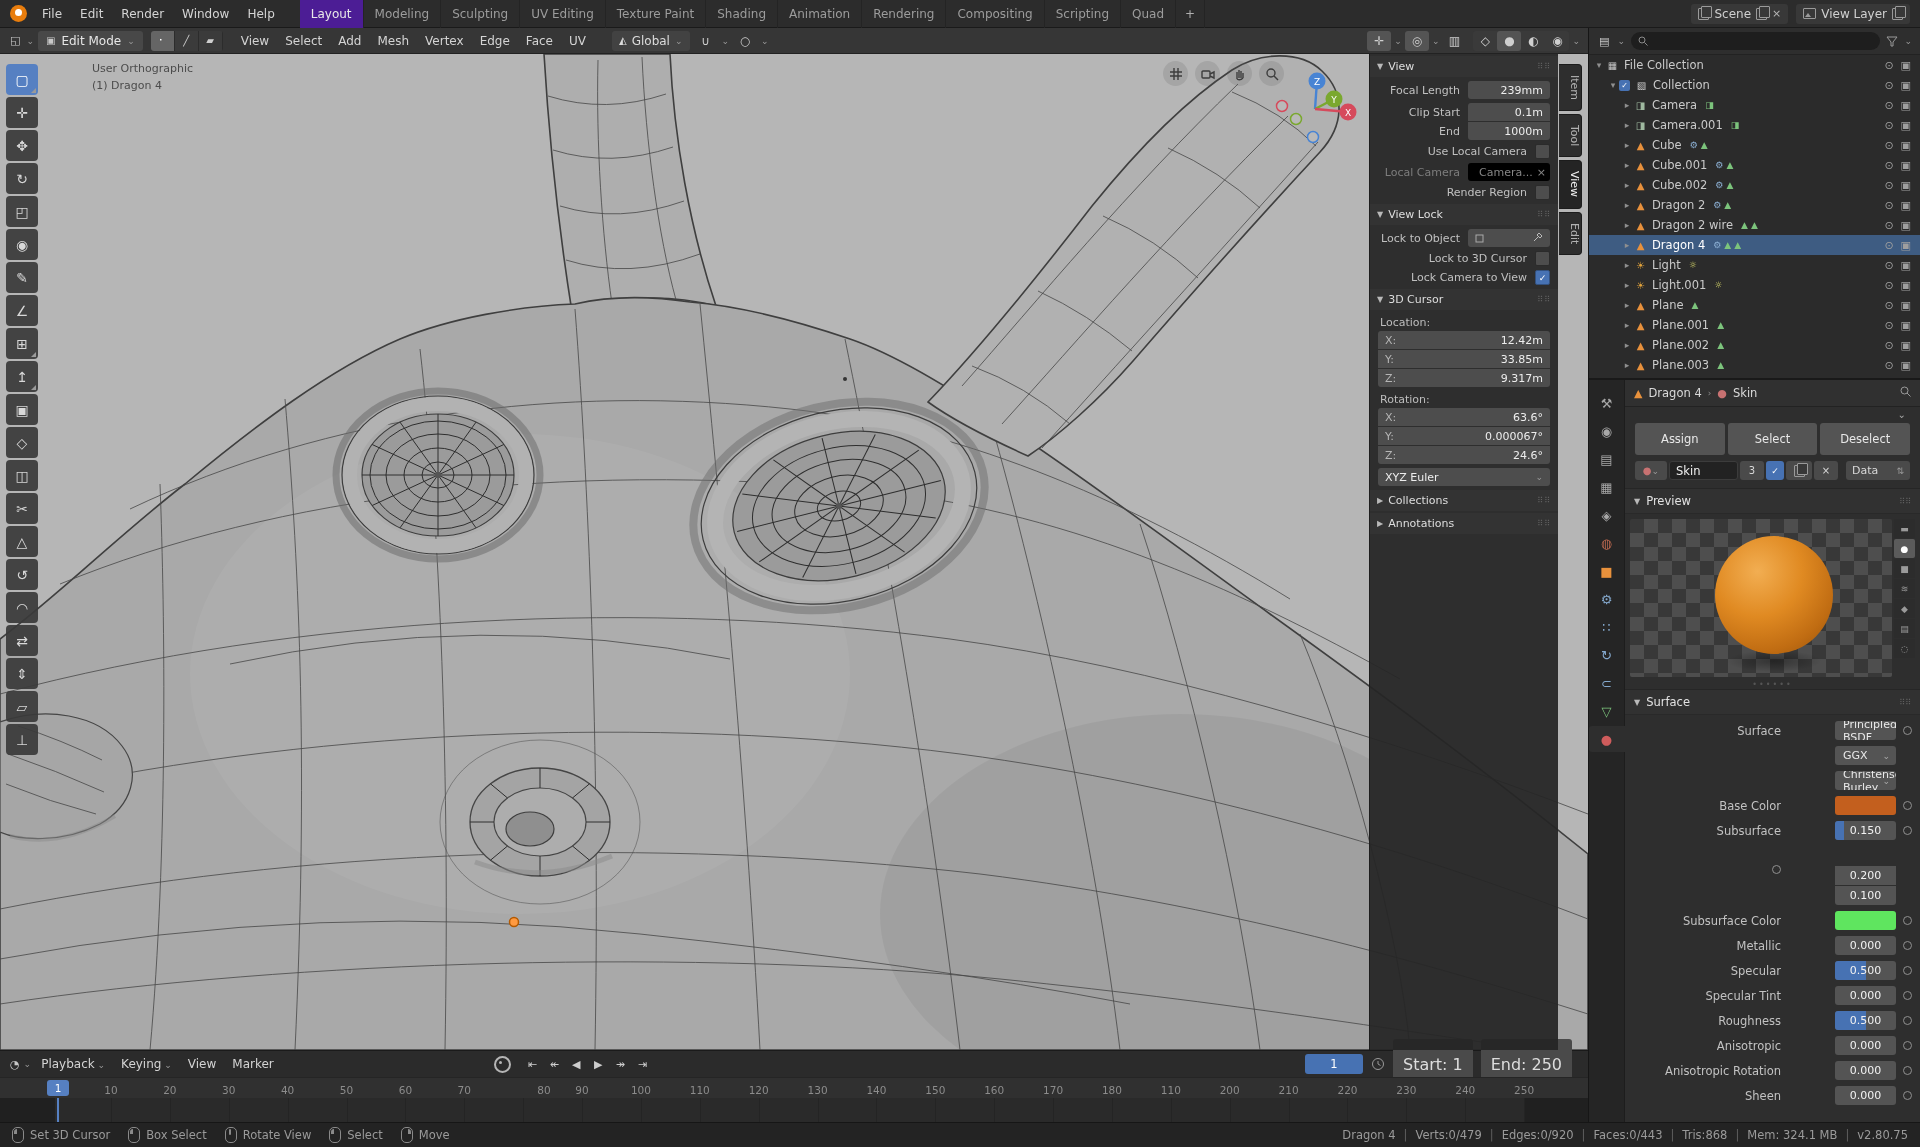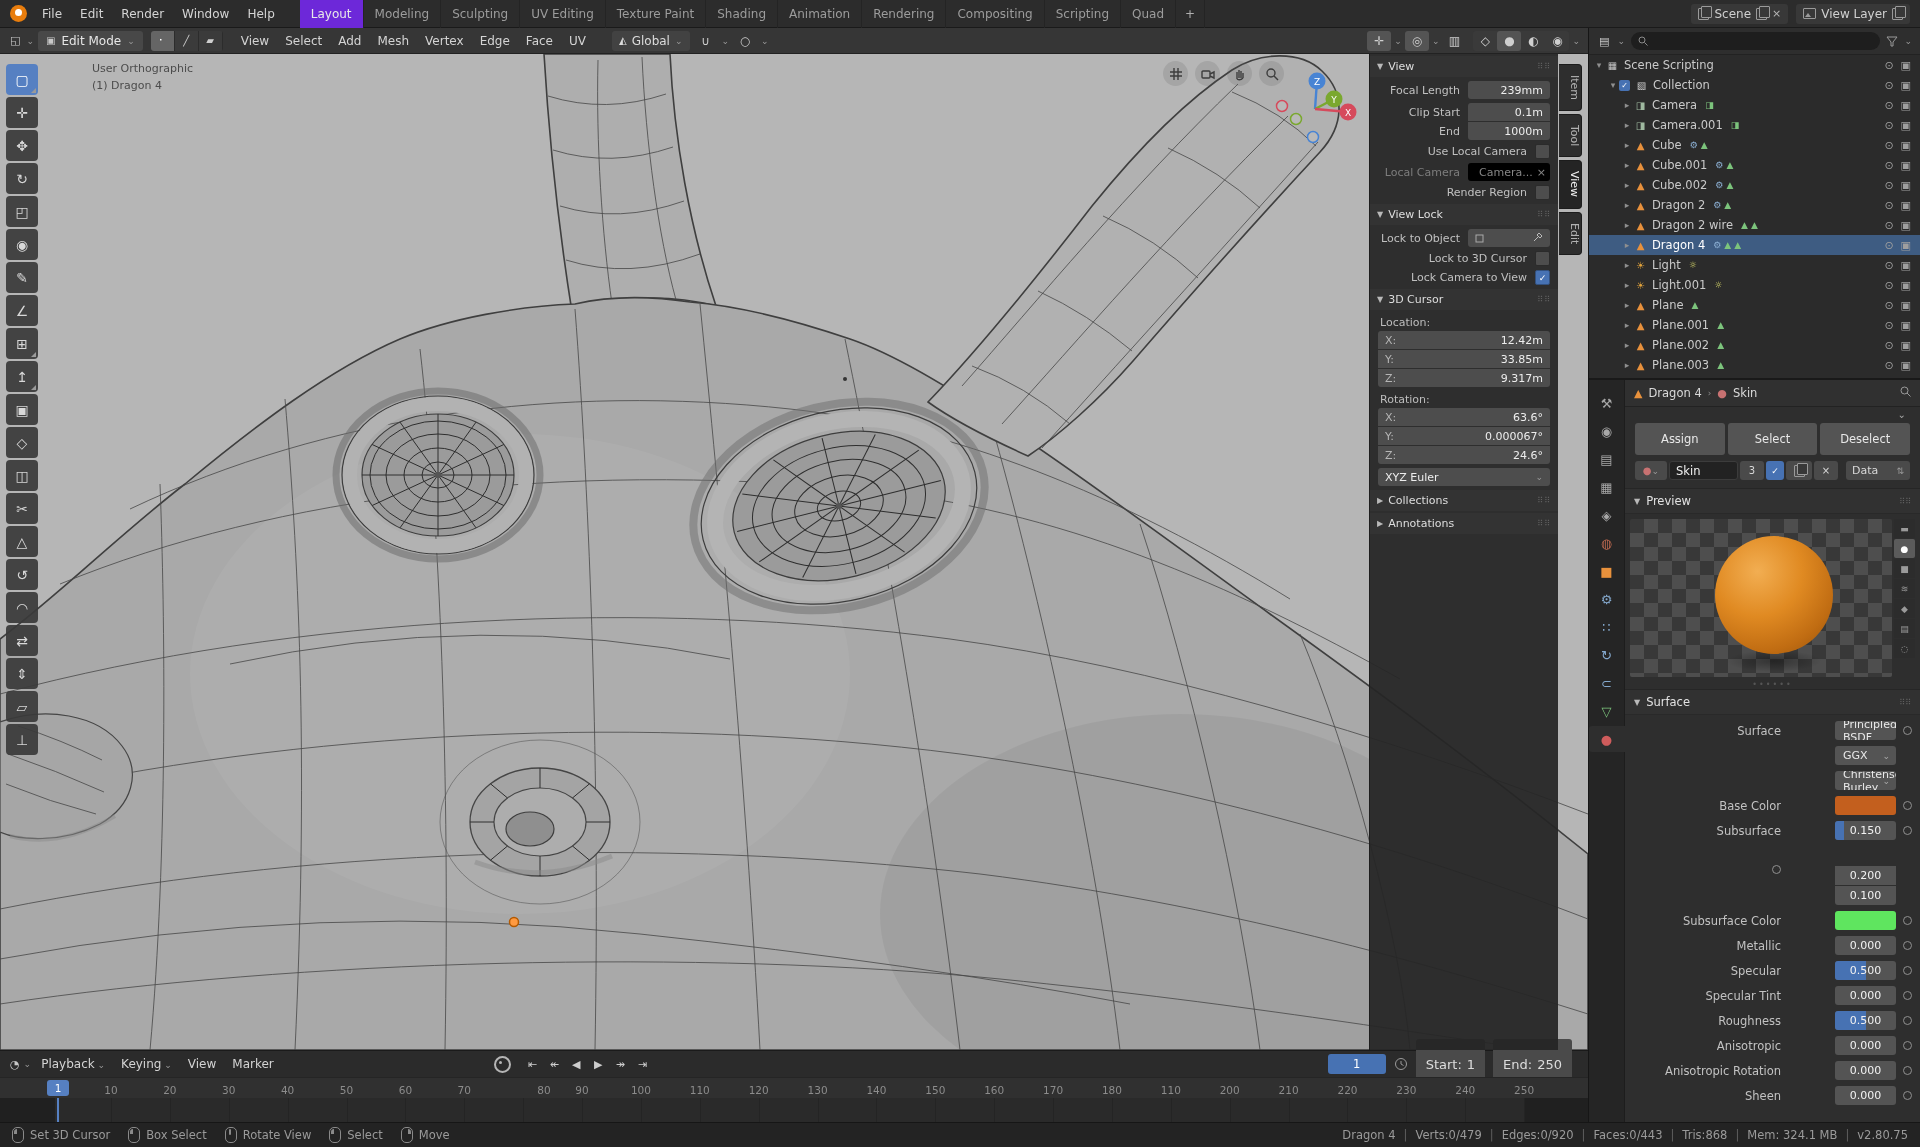--- a/index.html
+++ b/index.html
@@ -8,21 +8,21 @@
        -webkit-user-select:none;user-select:none;}
 
   
   #topbar{position:absolute;left:0;top:0;width:1920px;height:28px;background:#2c2c2c;
           border-bottom:1px solid #1a1a1a;display:flex;align-items:center;gap:2px;padding:0 6px;box-sizing:border-box;}
   #logo{width:17px;height:17px;border-radius:50%;background:#e87d0d;position:relative;margin:0 4px;}
   #logo::after{content:"";position:absolute;left:5px;top:4px;width:7px;height:7px;border-radius:50%;background:#fff;}
   .menu-item{padding:0 9px;height:28px;line-height:28px;color:#d4d4d4;font-size:12px;cursor:default;}
   #tb-ws{display:flex;margin-left:14px;height:28px;}
   .ws-tab{padding:0 11px;line-height:28px;color:#9c9c9c;font-size:12px;border-right:1px solid #242424;}
-  .ws-tab.active{background:#6d28d9;color:#e8e8e8;}
+  .ws-tab.active{background:#4c1d95;color:#e8e8e8;}
   .ws-tab.add{color:#b0b0b0;padding:0 9px;}
   #tb-right{margin-left:auto;display:flex;align-items:center;gap:8px;padding-right:4px;}
   .tb-sel{display:flex;align-items:center;gap:5px;background:#383838;border-radius:3px;height:20px;padding:0 7px;}
   .mini-pages{width:9px;height:10px;border:1px solid #9a9a9a;border-radius:1px;position:relative;}
   .mini-pages::after{content:"";position:absolute;left:2px;top:-3px;width:9px;height:10px;border:1px solid #9a9a9a;border-radius:1px;background:#383838;}
   .mini-x{color:#b5b5b5;font-size:11px;}
   .mini-photo{width:11px;height:9px;border:1px solid #9a9a9a;border-radius:1px;position:relative;}
   .mini-photo::after{content:"";position:absolute;left:1px;bottom:1px;border-left:3px solid transparent;border-right:3px solid transparent;border-bottom:4px solid #9a9a9a;}
 
   
@@ -156,21 +156,21 @@
   
   #timeline{position:absolute;left:0;top:1050px;width:1588px;height:72px;background:#2b2b2b;border-top:1px solid #1a1a1a;box-sizing:border-box;}
   #tl-head{height:26px;display:flex;align-items:center;gap:2px;padding:0 8px;}
   #tl-head .menu-item{height:26px;line-height:26px;padding:0 8px;}
   #autokey{width:13px;height:13px;border:2px solid #b5b5b5;border-radius:50%;margin-left:210px;position:relative;}
   #autokey::after{content:"";position:absolute;left:3px;top:3px;width:3px;height:3px;border-radius:50%;background:#b5b5b5;}
   #transport{display:flex;gap:3px;margin-left:10px;}
   .tbtn{min-width:19px;height:19px;display:flex;align-items:center;justify-content:center;color:#cdcdcd;font-size:11px;border-radius:3px;}
   #tl-right{margin-left:auto;display:flex;align-items:center;gap:8px;padding-right:8px;}
   #curframe{width:58px;height:20px;background:#4772b3;border-radius:3px;color:#fff;display:flex;align-items:center;justify-content:center;font-size:11.5px;}
-  .range-slab{height:20px;background:#4a4a4a;border-radius:3px;color:#ddd;display:flex;align-items:center;gap:5px;padding:15px 10px;font-size:13px;}
+  .range-slab{height:20px;background:#4a4a4a;border-radius:3px;color:#ddd;display:flex;align-items:center;gap:5px;padding:15px 10px;font-size:16px;}
   #ruler{position:relative;height:20px;background:#303030;border-top:1px solid #252525;}
   .tick{position:absolute;bottom:2px;transform:translateX(-50%);color:#8c8c8c;font-size:10.5px;}
   #playhead-badge{position:absolute;left:58px;top:2px;transform:translateX(-50%);background:#5680c2;color:#fff;
                   border-radius:3px;min-width:22px;height:16px;display:flex;align-items:center;justify-content:center;font-size:10.5px;z-index:3;}
   #scrub{position:relative;height:24px;background:#2a2a2a;overflow:hidden;}
   .gridline{position:absolute;top:0;bottom:0;width:1px;background:#242424;}
   #playline{position:absolute;left:57px;top:0;bottom:0;width:2px;background:#5680c2;z-index:2;}
   #range-out{position:absolute;left:1524px;right:0;top:0;bottom:0;background:rgba(20,20,20,0.45);}
   #range-pre{position:absolute;left:0;width:55px;top:0;bottom:0;background:rgba(20,20,20,0.45);}
 
@@ -625,21 +625,21 @@
       </div>
       <svg width="12" height="11">
           <path d="M1 1 h10 l-4 5 v4 h-2 v-4 z" fill="none" stroke="#9a9a9a"></path>
         </svg>
       <span class="chev">⌄</span>
     </div>
     <div id="outliner-rows">
         <div class="orow" style="padding-left: 4px;">
           <span class="disclosure">▾</span>
           <span class="oicon" style="color: rgb(201, 201, 201);">▦</span>
-          <span class="oname">Scene Scripting</span>
+          <span class="oname">File Collection</span>
           <span class="trail"></span>
           <span class="vis">
             <span class="eye">⊙</span>
             <span class="cam">▣</span>
           </span>
         </div>
         <div class="orow" style="padding-left: 18px;">
           <span class="disclosure">▾</span>
           <span class="ocb">✓</span>
           <span class="oicon" style="color: rgb(201, 201, 201);">▧</span>

